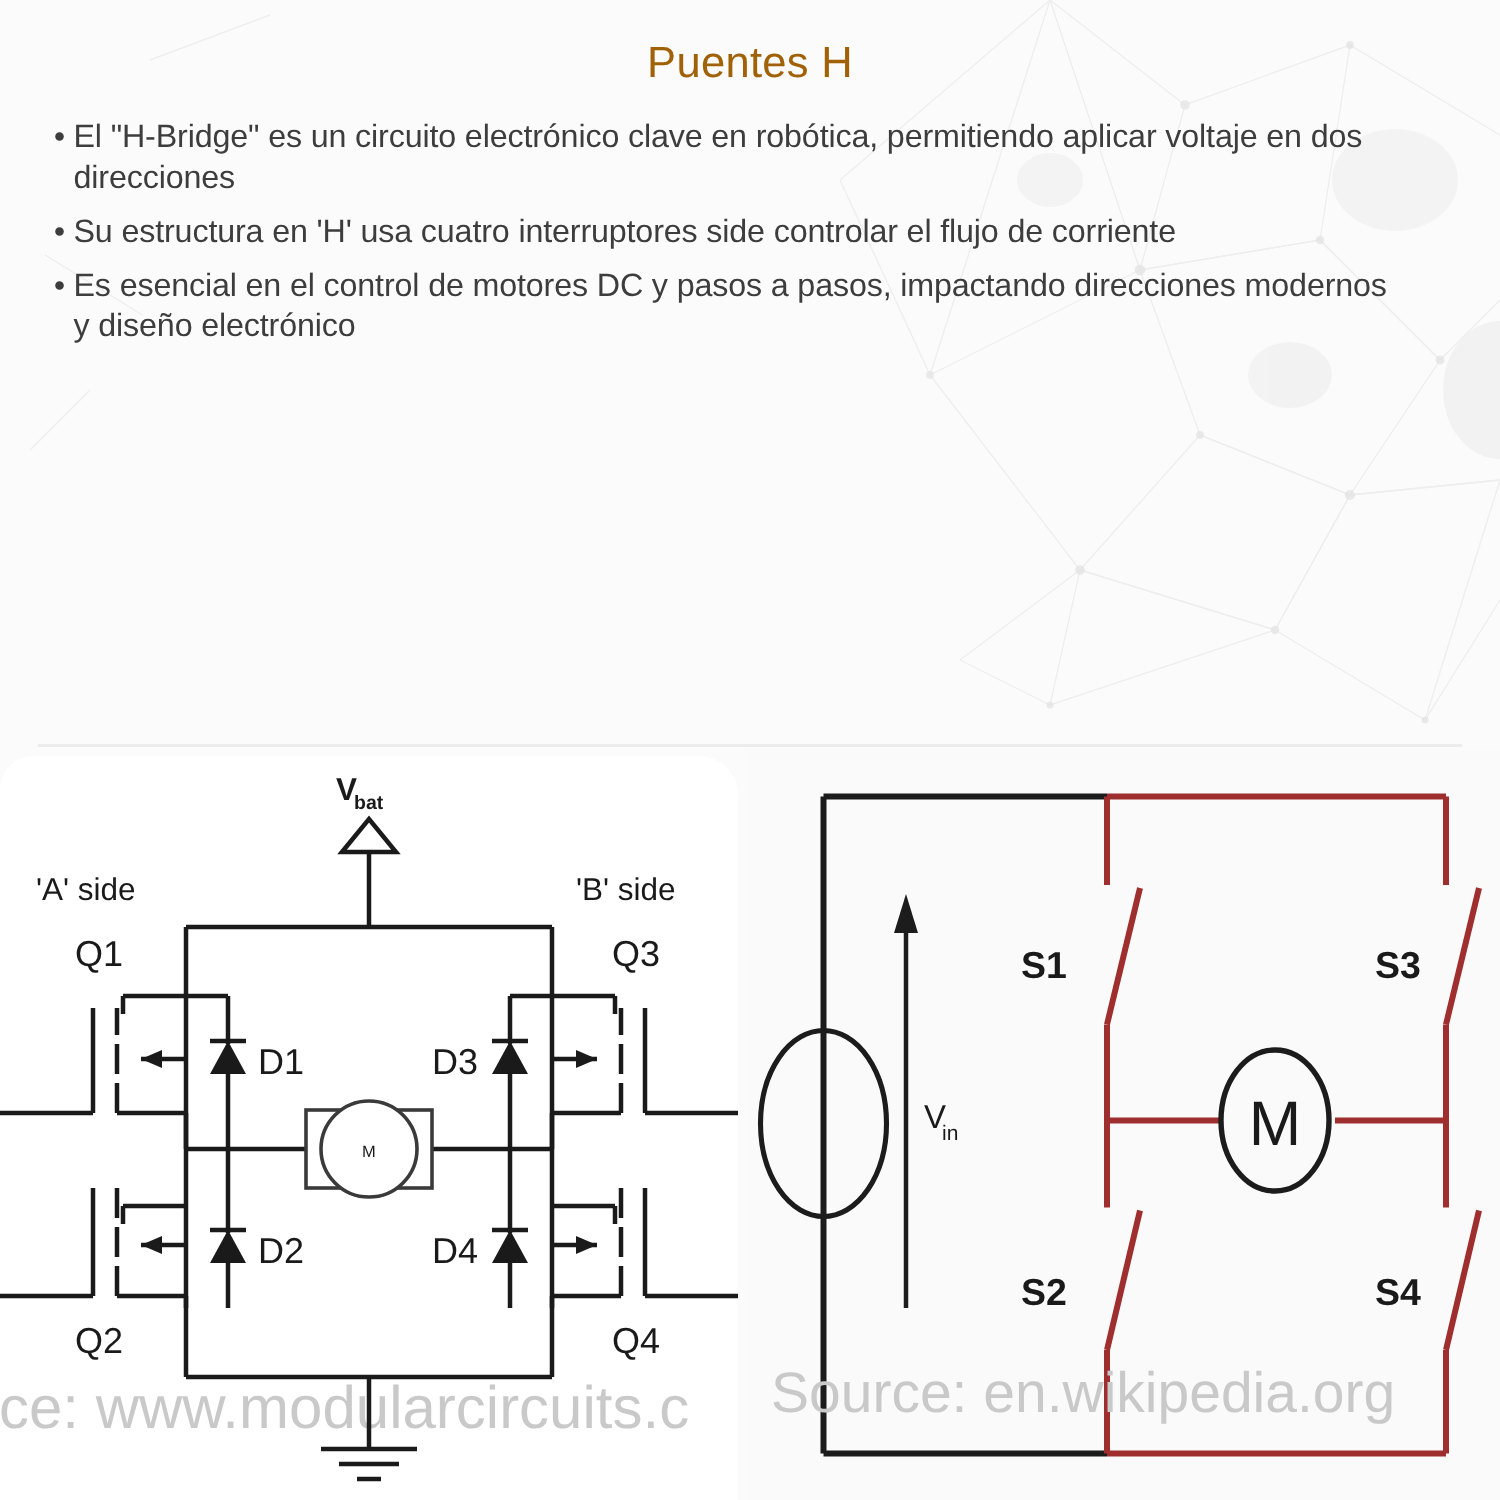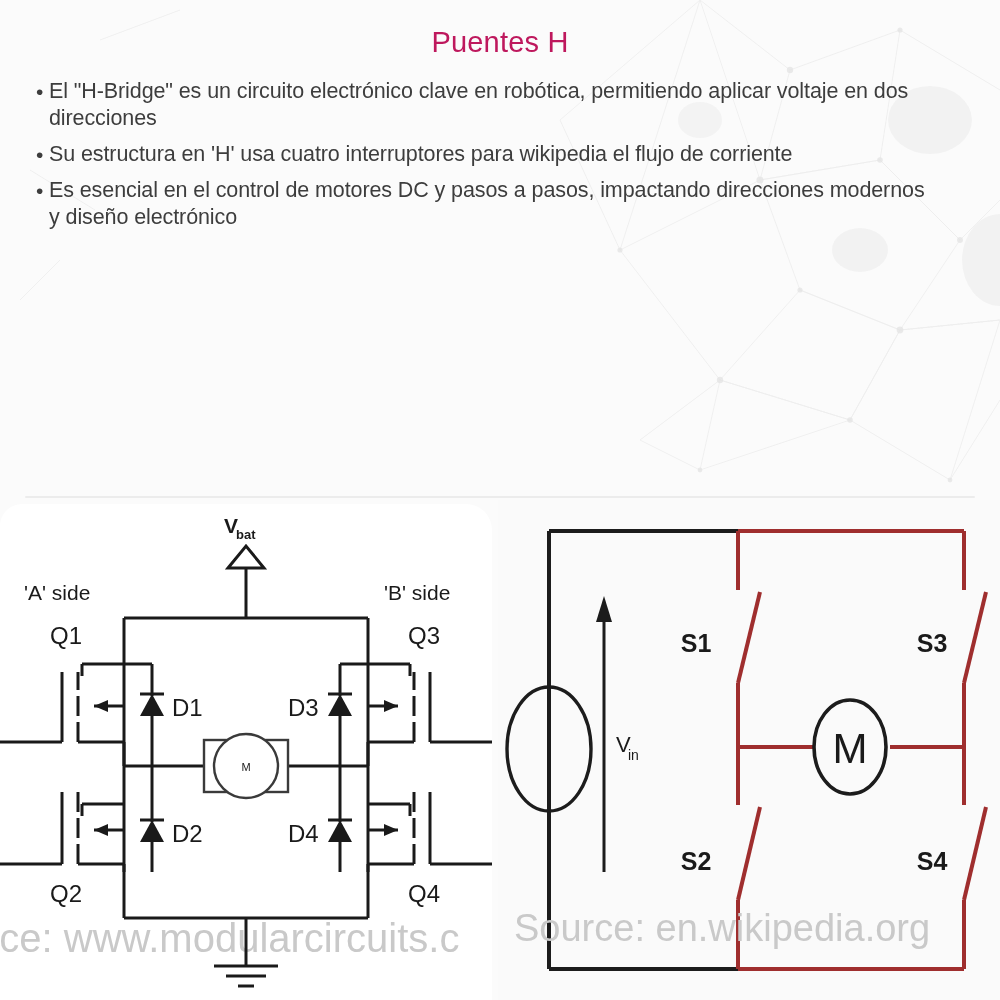--- a/index.html
+++ b/index.html
@@ -31,21 +31,21 @@
   }
 
   
   #page-title {
     position: absolute;
     top: 26px;
     left: 0;
     width: 1000px;
     text-align: center;
     font-size: 29px;
-    color: #be185d;
+    color: #a16207;
     letter-spacing: 0.2px;
     font-weight: 400;
   }
 
   #bullet-list {
     position: absolute;
     top: 78px;
     left: 36px;
     width: 900px;
   }
@@ -186,21 +186,21 @@
 
   <div id="bullet-list">
 
     <div class="bullet-row">
       <span class="bullet-dot">•</span>
       <span class="bullet-text">El "H-Bridge" es un circuito electrónico clave en robótica, permitiendo aplicar voltaje en dos direcciones</span>
     </div>
 
     <div class="bullet-row">
       <span class="bullet-dot">•</span>
-      <span class="bullet-text">Su estructura en 'H' usa cuatro interruptores para wikipedia el flujo de corriente</span>
+      <span class="bullet-text">Su estructura en 'H' usa cuatro interruptores side controlar el flujo de corriente</span>
     </div>
 
     <div class="bullet-row">
       <span class="bullet-dot">•</span>
       <span class="bullet-text">Es esencial en el control de motores DC y pasos a pasos, impactando direcciones modernos y diseño electrónico</span>
     </div>
 
   </div>
 
   <div id="section-divider"></div>

